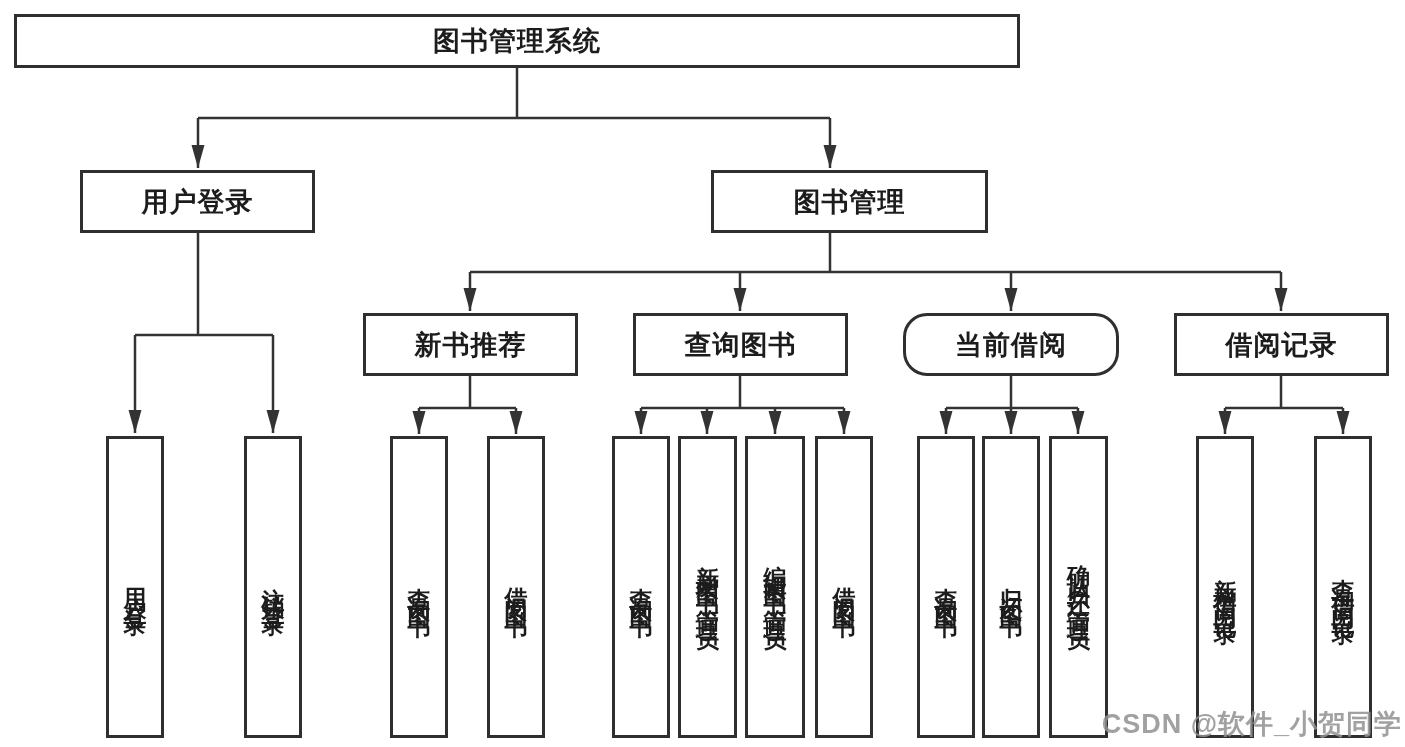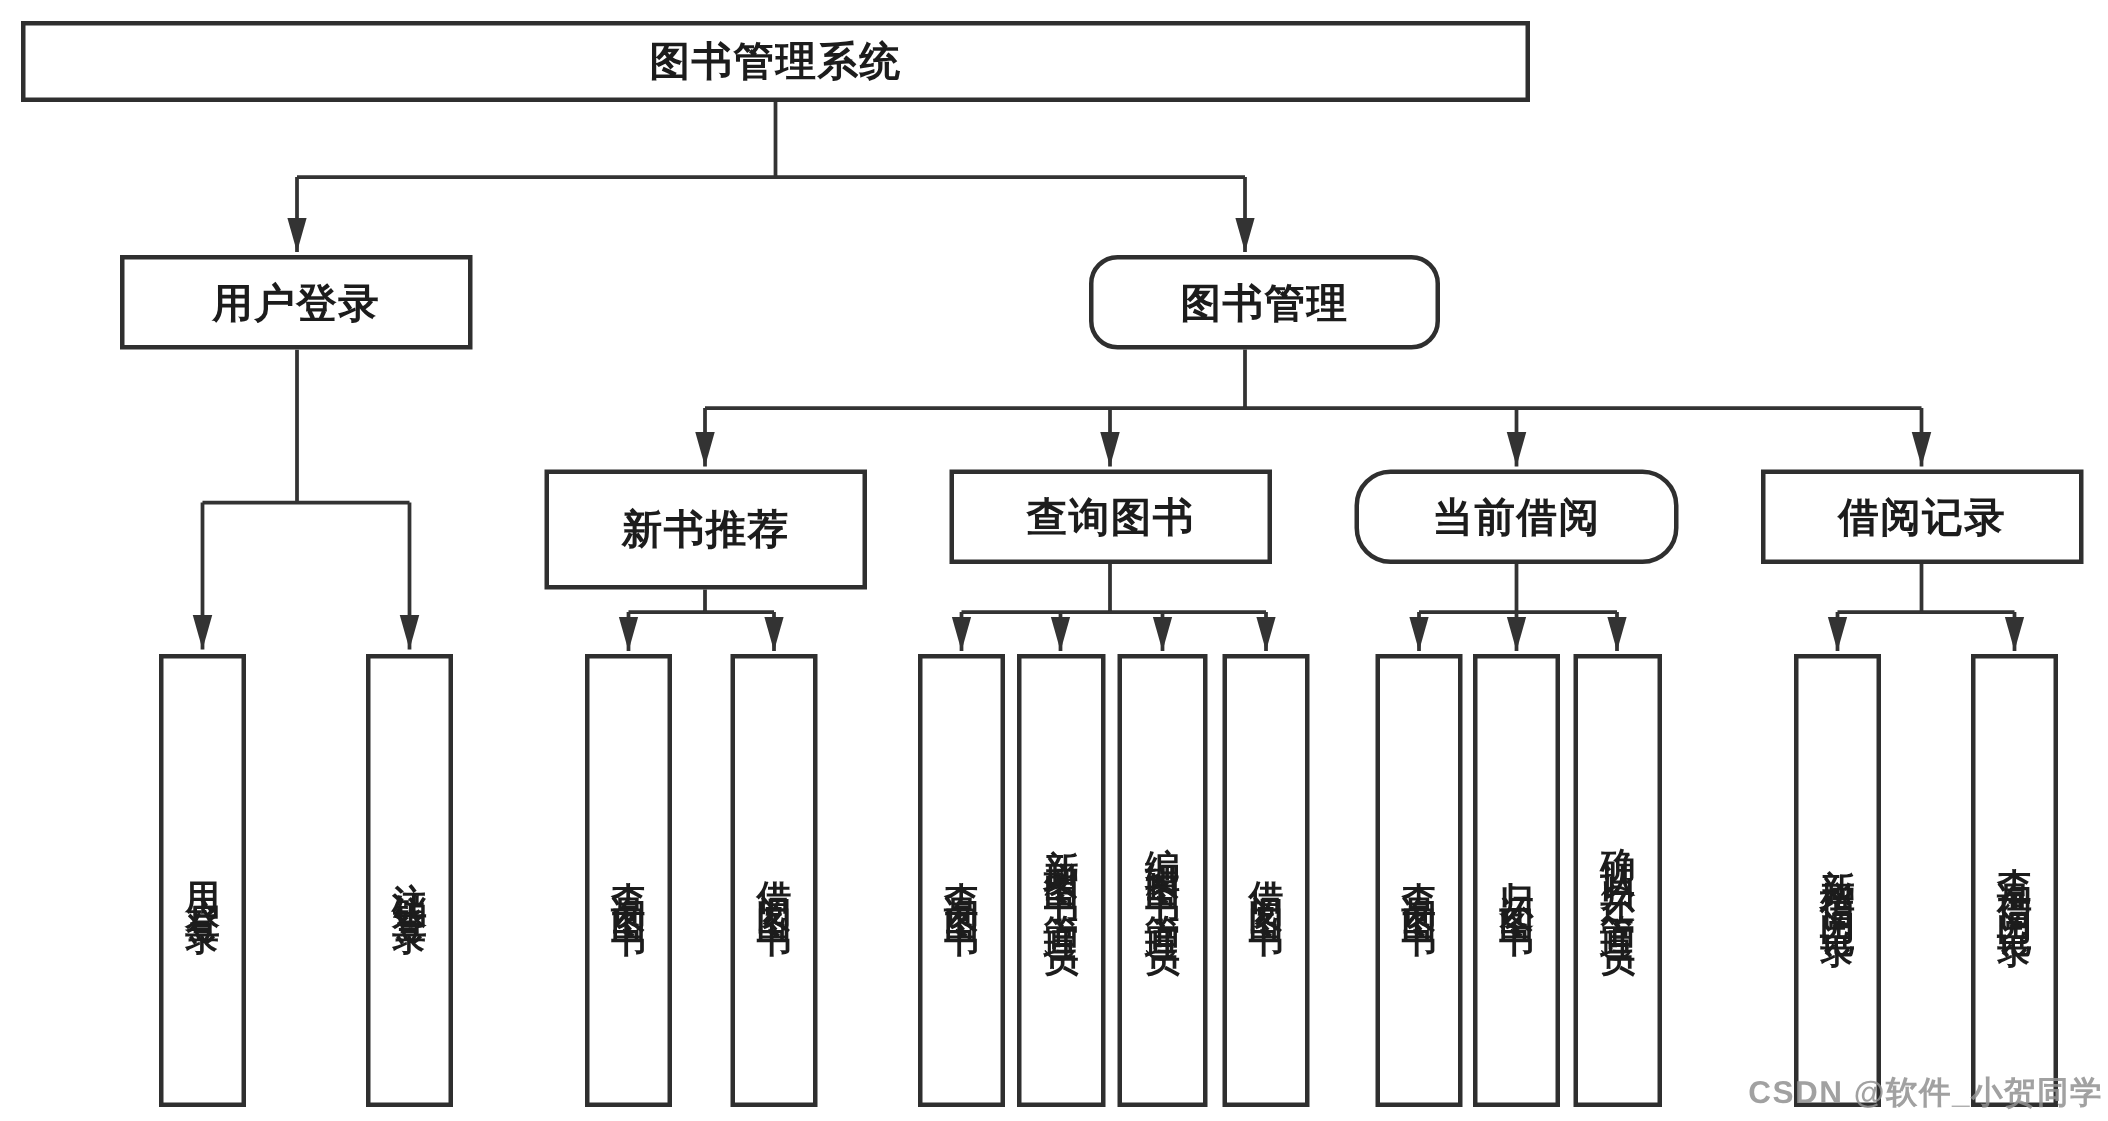--- a/index.html
+++ b/index.html
@@ -49,21 +49,21 @@
     writing-mode: vertical-rl;
     text-orientation: upright;
     letter-spacing: 9px;
     line-height: 1;
     white-space: nowrap;
   }
   .watermark {
     position: absolute;
     right: 3px;
     bottom: 5px;
-    font-size: 21px;
+    font-size: 27px;
     color: rgba(145, 145, 145, 0.85);
     letter-spacing: 1px;
     z-index: 5;
     white-space: nowrap;
   }
 </style>
 </head>
 <body>
 
 <div class="canvas">
@@ -109,25 +109,25 @@
     <path d="M1343,408 L1343,434" marker-end="url(#arrow)"></path>
   </svg>
 
   <div class="box h" style="left:14px; top:14px; width:1006px; height:54px;">
     <span>图书管理系统</span>
   </div>
 
   <div class="box h" style="left:80px; top:170px; width:235px; height:63px;">
     <span>用户登录</span>
   </div>
-  <div class="box h" style="left:726px; top:170px; width:234px; height:63px;border-radius:19px;">
+  <div class="box h" style="left:711px; top:170px; width:277px; height:63px;">
     <span>图书管理</span>
   </div>
 
-  <div class="box h" style="left:363px; top:313px; width:215px; height:80px;">
+  <div class="box h" style="left:363px; top:313px; width:215px; height:63px;">
     <span>新书推荐</span>
   </div>
   <div class="box h" style="left:633px; top:313px; width:215px; height:63px;">
     <span>查询图书</span>
   </div>
   <div class="box h" style="left:903px; top:313px; width:216px; height:63px;border-radius:24px;">
     <span>当前借阅</span>
   </div>
   <div class="box h" style="left:1174px; top:313px; width:215px; height:63px;">
     <span>借阅记录</span>

